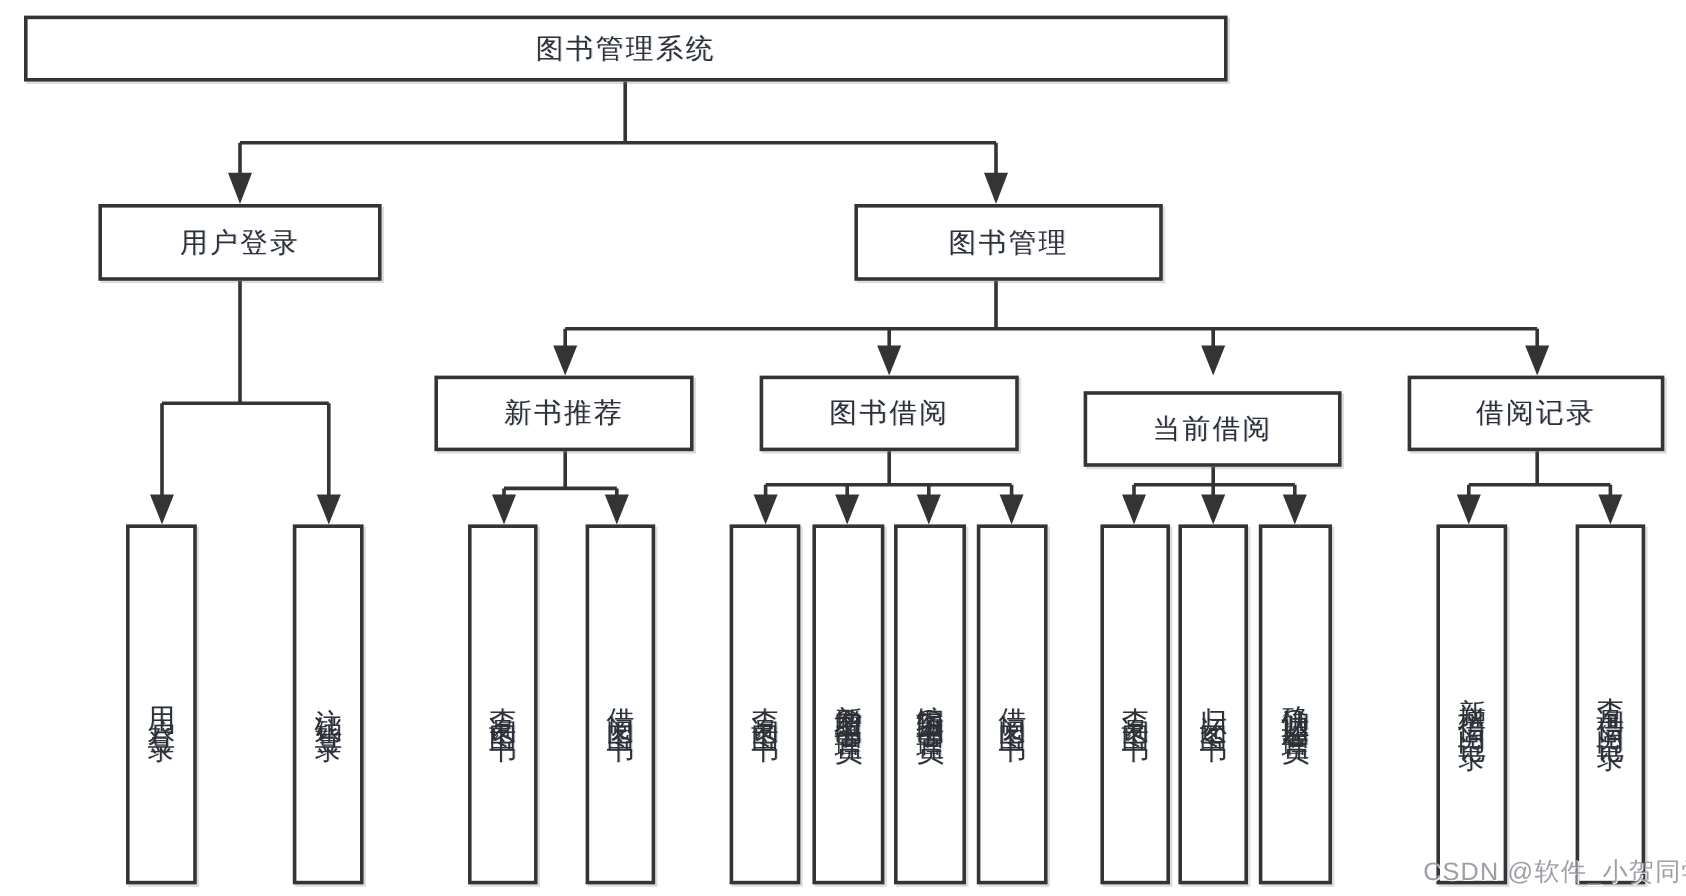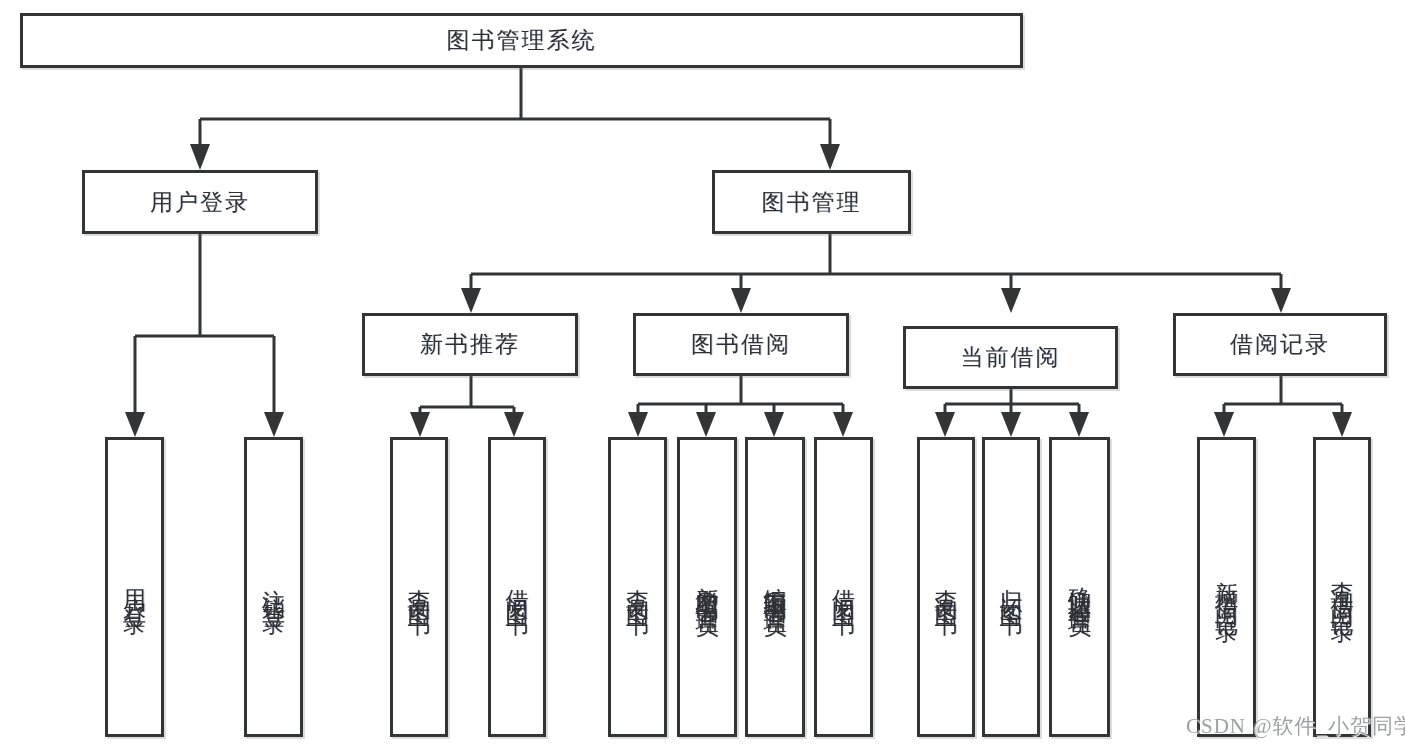--- a/index.html
+++ b/index.html
@@ -1,18 +1,18 @@
 <!DOCTYPE html>
 <html><head>
 <meta charset="utf-8">
 <style>
   html,body{margin:0;padding:0;background:#ffffff;}
   .canvas{
     position:relative;width:1405px;height:747px;background:#ffffff;overflow:hidden;
-    font-family:Liberation Serif, serif;color:#2f2f2f;text-align:right;
+    font-family:Liberation Sans, sans-serif;color:#2f2f2f;text-align:right;
   }
   svg.connectors{position:absolute;left:0;top:0;width:1405px;height:747px;z-index:1;}
   .box{
     position:absolute;box-sizing:border-box;background:#ffffff;
     border:3px solid #333436;z-index:2;
     display:flex;align-items:center;justify-content:center;
     box-shadow:2px 2px 0 rgba(120,120,120,.25);
   }
   .hbox span{
     font-size:23px;letter-spacing:2px;color:#2f3033;white-space:nowrap;
@@ -71,21 +71,21 @@
     <polygon fill="#333436" points="1332,412 1352,412 1342,437"></polygon>
   </svg>
 
   <div class="box hbox" style="left:20px;top:13px;width:1003px;height:55px">
     <span>图书管理系统</span>
   </div>
 
   <div class="box hbox" style="left:82px;top:170px;width:236px;height:64px">
     <span>用户登录</span>
   </div>
-  <div class="box hbox" style="left:712px;top:170px;width:199px;height:64px">
+  <div class="box hbox" style="left:712px;top:170px;width:257px;height:64px">
     <span>图书管理</span>
   </div>
 
   <div class="box hbox" style="left:633px;top:313px;width:216px;height:63px">
     <span>图书借阅</span>
   </div>
   <div class="box hbox" style="left:362px;top:313px;width:216px;height:63px">
     <span>新书推荐</span>
   </div>
   <div class="box hbox" style="left:903px;top:326px;width:215px;height:63px">

